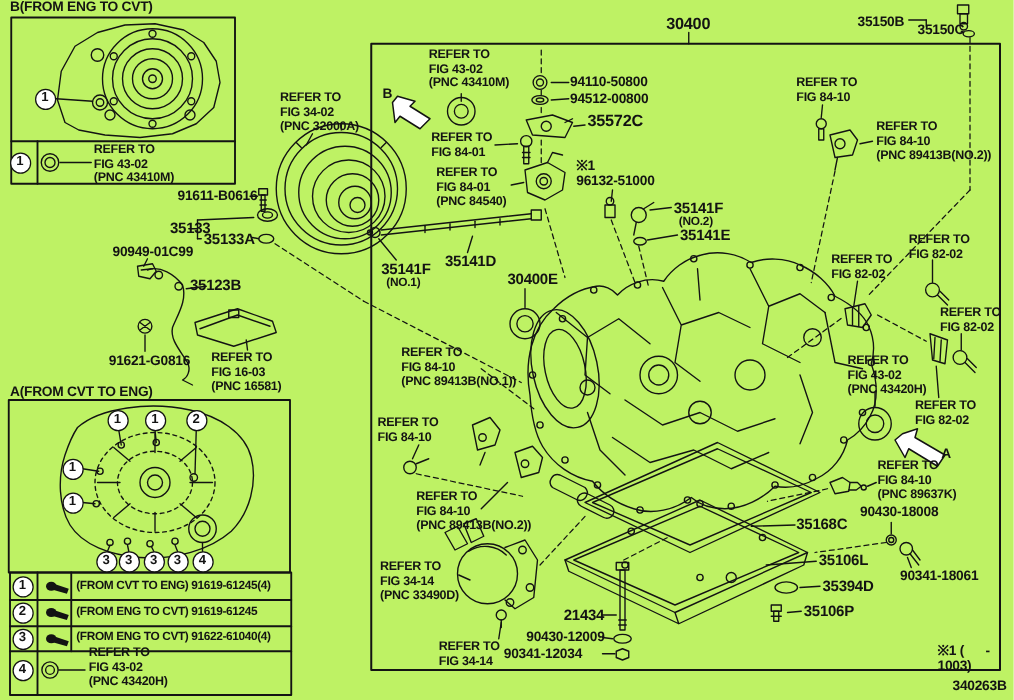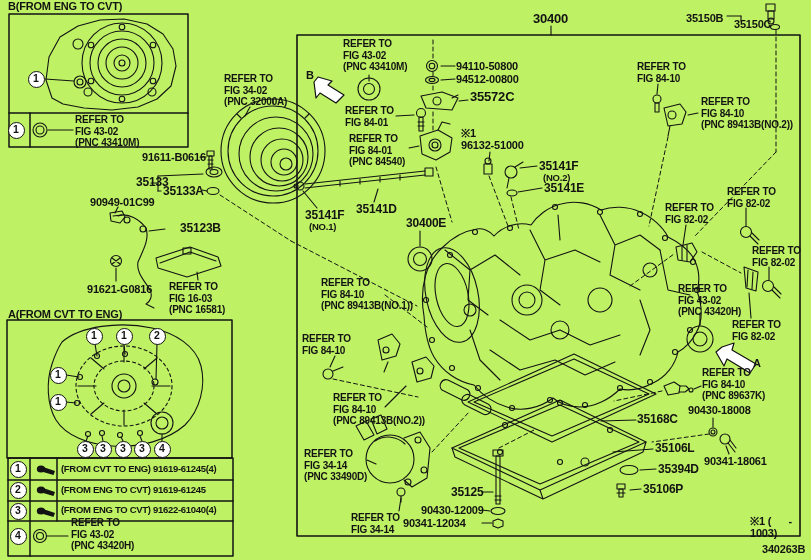--- a/index.html
+++ b/index.html
@@ -460,21 +460,21 @@
 <div class="lbl s105 ref" style="left:75px;top:114px">REFER TO
 FIG 43-02
 (PNC 43410M)</div>
 <div class="lbl s105 ref" style="left:224px;top:73px">REFER TO
 FIG 34-02
 (PNC 32000A)</div>
 <div class="lbl s11" style="left:142px;top:151px">91611-B0616</div>
 <div class="lbl s12" style="left:136px;top:176px">35133</div>
 <div class="lbl s12" style="left:163px;top:185px">35133A</div>
 <div class="lbl s11" style="left:90px;top:196px">90949-01C99</div>
-<div class="lbl s12" style="left:180px;top:222px">35123B</div>
+<div class="lbl s12" style="left:152px;top:222px">35123B</div>
 <div class="lbl s11" style="left:87px;top:283px">91621-G0816</div>
 <div class="lbl s105 ref" style="left:169px;top:281px">REFER TO
 FIG 16-03
 (PNC 16581)</div>
 <div class="lbl s11" style="left:8px;top:308px">A(FROM CVT TO ENG)</div>
 
 <div class="lbl s13" style="left:533px;top:12px">30400</div>
 <div class="lbl s11" style="left:686px;top:12px">35150B</div>
 <div class="lbl s11" style="left:734px;top:18px">35150C</div>
 <div class="lbl s105 ref" style="left:343px;top:38px">REFER TO
@@ -509,21 +509,21 @@
 <div class="lbl s105 ref" style="left:302px;top:333px">REFER TO
 FIG 84-10</div>
 <div class="lbl s105 ref" style="left:333px;top:392px">REFER TO
 FIG 84-10
 (PNC 89413B(NO.2))</div>
 <div class="lbl s105 ref" style="left:304px;top:448px">REFER TO
 FIG 34-14
 (PNC 33490D)</div>
 <div class="lbl s105 ref" style="left:351px;top:512px">REFER TO
 FIG 34-14</div>
-<div class="lbl s12" style="left:451px;top:486px">35125</div>
+<div class="lbl s12" style="left:451px;top:486px">21434</div>
 <div class="lbl s11" style="left:421px;top:504px">90430-12009</div>
 <div class="lbl s11" style="left:403px;top:517px">90341-12034</div>
 <div class="lbl s105 ref" style="left:665px;top:202px">REFER TO
 FIG 82-02</div>
 <div class="lbl s105 ref" style="left:727px;top:186px">REFER TO
 FIG 82-02</div>
 <div class="lbl s105 ref" style="left:752px;top:245px">REFER TO
 FIG 82-02</div>
 <div class="lbl s105 ref" style="left:732px;top:319px">REFER TO
 FIG 82-02</div>
@@ -532,21 +532,21 @@
 (PNC 43420H)</div>
 <div class="lbl s11" style="left:753px;top:357px">A</div>
 <div class="lbl s105 ref" style="left:702px;top:367px">REFER TO
 FIG 84-10
 (PNC 89637K)</div>
 <div class="lbl s11" style="left:688px;top:404px">90430-18008</div>
 <div class="lbl s12" style="left:637px;top:413px">35168C</div>
 <div class="lbl s12" style="left:655px;top:442px">35106L</div>
 <div class="lbl s12" style="left:658px;top:463px">35394D</div>
 <div class="lbl s12" style="left:643px;top:483px">35106P</div>
-<div class="lbl s11" style="left:704px;top:455px">90341-18061</div>
+<div class="lbl s11" style="left:720px;top:455px">90341-18061</div>
 <div class="lbl s11" style="left:750px;top:515px">※1 (      - 1003)</div>
 <div class="lbl s11" style="left:762px;top:543px">340263B</div>
 
 <div class="lbl s95" style="left:61px;top:464px;letter-spacing:-0.3px">(FROM CVT TO ENG) 91619-61245(4)</div>
 <div class="lbl s95" style="left:61px;top:485px;letter-spacing:-0.3px">(FROM ENG TO CVT) 91619-61245</div>
 <div class="lbl s95" style="left:61px;top:505px;letter-spacing:-0.3px">(FROM ENG TO CVT) 91622-61040(4)</div>
 <div class="lbl s105 ref" style="left:71px;top:517px">REFER TO
 FIG 43-02
 (PNC 43420H)</div>
 

